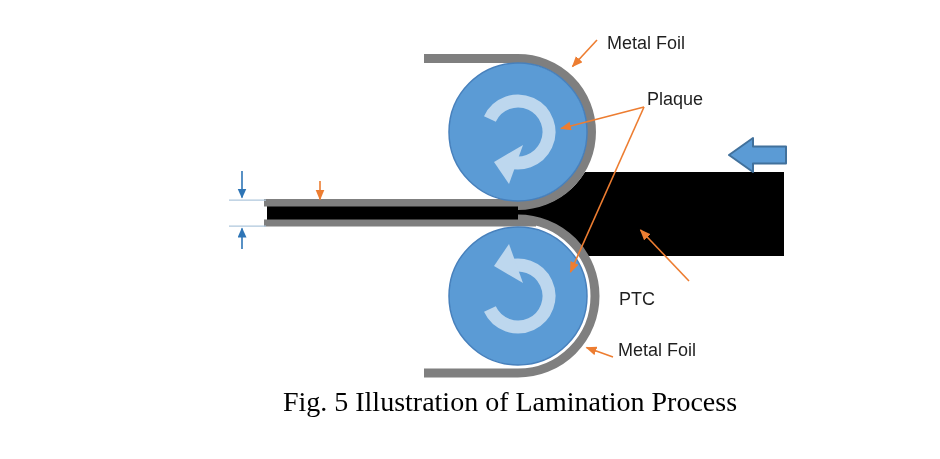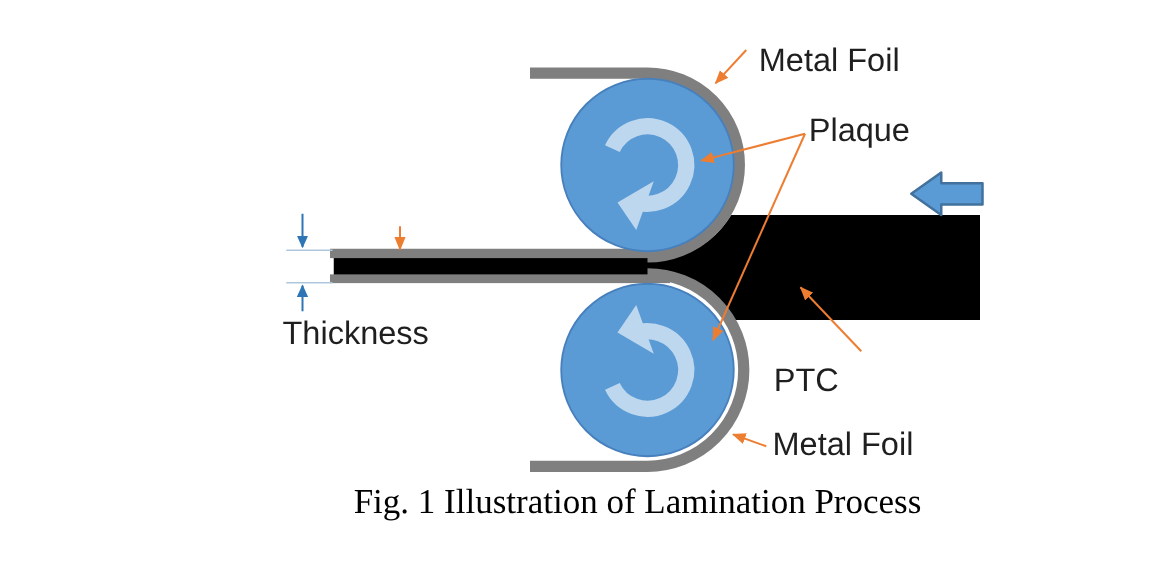--- a/index.html
+++ b/index.html
@@ -7,21 +7,21 @@
     position:relative;
     width:940px;height:459px;
     background:#ffffff;
     overflow:hidden;
     font-family:"Liberation Sans",sans-serif;
   }
   .stage svg{position:absolute;left:0;top:0;}
   .lbl{
     position:absolute;
     font-family:"Liberation Sans",sans-serif;
-    font-size:26px;
+    font-size:18px;
     line-height:1.1;
     color:#1f1f1f;
     white-space:nowrap;
   }
   .caption{
     position:absolute;
     left:190px;top:386px;width:640px;
     text-align:center;
     font-family:"Liberation Serif",serif;
     font-size:28px;
@@ -77,25 +77,24 @@
 
     <g>
       <line x1="229" y1="200.2" x2="266" y2="200.2" stroke="#AFC7DC" stroke-width="1.3"></line>
       <line x1="229" y1="226.2" x2="266" y2="226.2" stroke="#AFC7DC" stroke-width="1.3"></line>
       <line x1="242" y1="171" x2="242" y2="197.5" stroke="#2E75B6" stroke-width="1.6" marker-end="url(#mb)"></line>
       <line x1="242" y1="249" x2="242" y2="228.5" stroke="#2E75B6" stroke-width="1.6" marker-end="url(#mb)"></line>
     </g>
   </svg>
 
 
-  <div class="lbl" style="left:226px;top:252px">Thickness</div>
 
   <div class="lbl" style="left:607px;top:34px">Metal Foil</div>
 
   <div class="lbl" style="left:647px;top:90px">Plaque</div>
 
   <div class="lbl" style="left:619px;top:290px">PTC</div>
 
   <div class="lbl" style="left:618px;top:341px">Metal Foil</div>
 
-  <div class="caption">Fig. 1 Illustration of Lamination Process</div>
+  <div class="caption">Fig. 5 Illustration of Lamination Process</div>
 
 </div>
 
 </body></html>

